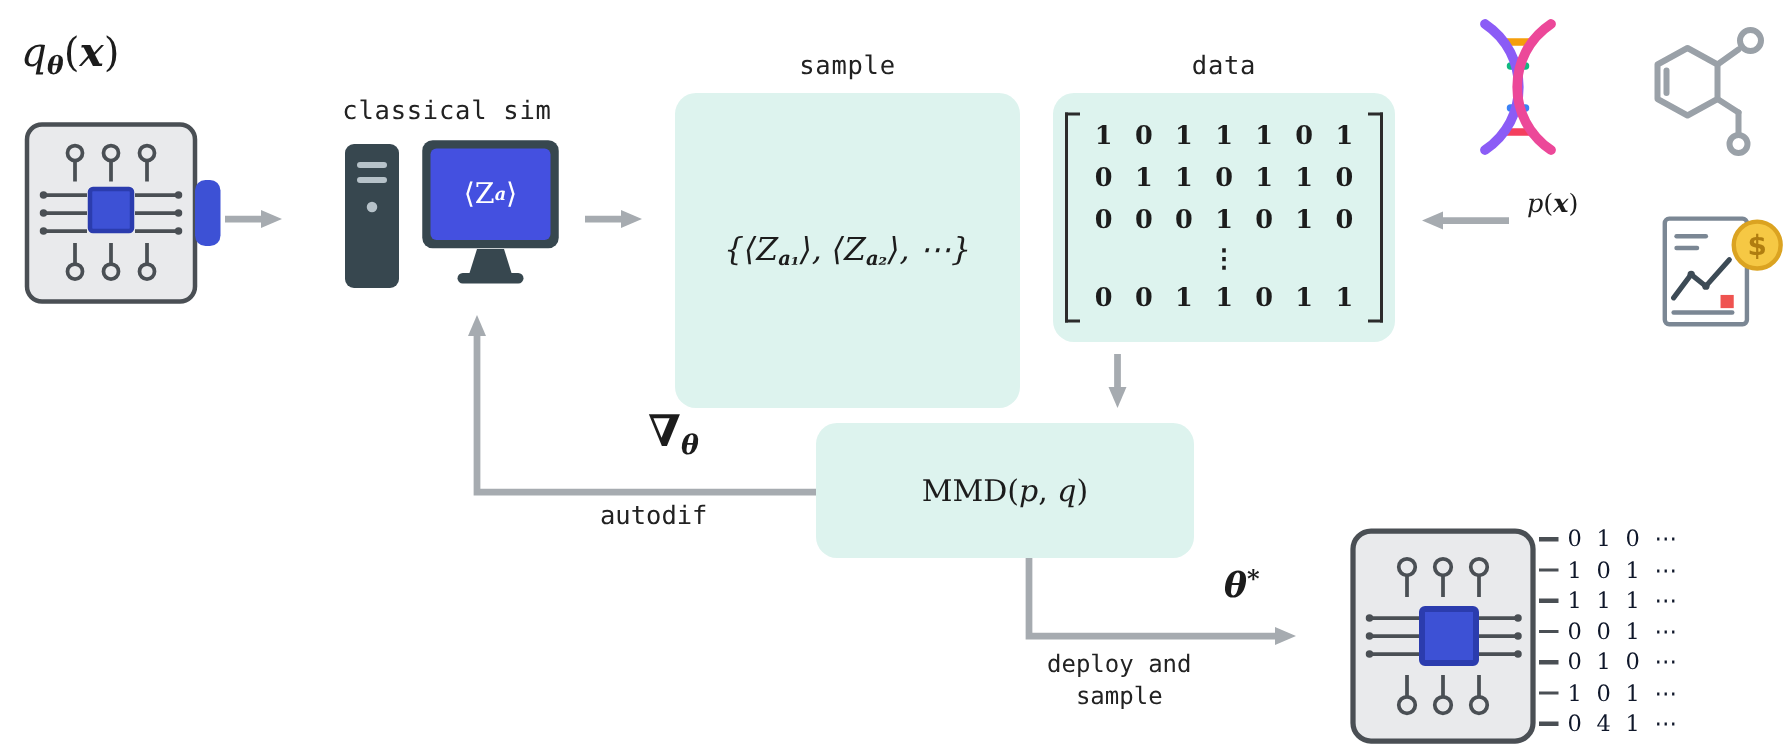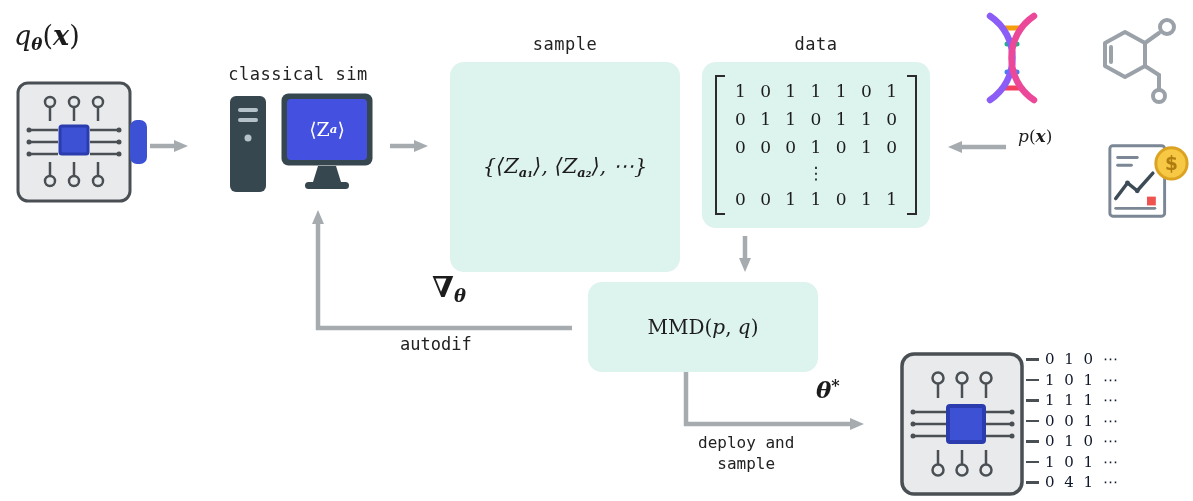--- a/index.html
+++ b/index.html
@@ -116,21 +116,21 @@
 
   <div class="abs mono box-title" style="left:450px;top:34px;width:230px;z-index:3;">sample</div>
   <div class="abs mint center-flex" style="left:450px;top:62px;width:230px;height:210px;z-index:2;">
     <div class="it" style="font-size:21px;">
       <span>{⟨Z</span><span class="sub">a₁</span><span>⟩, ⟨Z</span><span class="sub">a₂</span><span>⟩, ⋯}</span>
     </div>
   </div>
 
   <div class="abs mono box-title" style="left:702px;top:34px;width:228px;z-index:3;">data</div>
   <div class="abs mint center-flex" style="left:702px;top:62px;width:228px;height:166px;z-index:2;">
-    <div class="matrix" style="height:140px;">
+    <div class="matrix" style="height:140px;font-weight:bold;">
       <div class="bracket left"></div>
       <div class="matrix-rows">
         <div class="matrix-row">1 0 1 1 1 0 1</div>
         <div class="matrix-row">0 1 1 0 1 1 0</div>
         <div class="matrix-row">0 0 0 1 0 1 0</div>
         <div class="matrix-dots">⋮</div>
         <div class="matrix-row">0 0 1 1 0 1 1</div>
       </div>
       <div class="bracket right"></div>
     </div>
@@ -169,21 +169,21 @@
     <line x1="14" y1="30" x2="28" y2="30" stroke="#7b8794" stroke-width="3" stroke-linecap="round"></line>
     <polyline points="12,64 24,48 34,56 50,38" fill="none" stroke="#3d4b56" stroke-width="3.5" stroke-linecap="round" stroke-linejoin="round"></polyline>
     <circle cx="24" cy="48" r="2.5" fill="#3d4b56"></circle>
     <circle cx="34" cy="56" r="2.5" fill="#3d4b56"></circle>
     <rect x="44" y="62" width="9" height="9" fill="#ef5350"></rect>
     <line x1="12" y1="74" x2="52" y2="74" stroke="#7b8794" stroke-width="3" stroke-linecap="round"></line>
     <circle cx="69" cy="28" r="16" fill="#f6c844" stroke="#dba321" stroke-width="3"></circle>
     <text x="69" y="35" text-anchor="middle" font-size="19" font-weight="bold" fill="#b07d10" font-family="DejaVu Sans, sans-serif">$</text>
   </svg>
 
-  <div class="abs mint center-flex" style="left:588px;top:282px;width:230px;height:90px;z-index:2;">
+  <div class="abs mint center-flex" style="left:544px;top:282px;width:252px;height:90px;z-index:2;">
     <div style="font-size:20px;">
       <span class="up">MMD(</span><span class="it">p</span><span class="up">, </span><span class="it">q</span><span class="up">)</span>
     </div>
   </div>
 
   <div class="abs" style="left:414px;top:270px;width:70px;text-align:center;font-size:29px;z-index:3;">
     <span class="b up">∇</span><span class="sub">θ</span>
   </div>
   <div class="abs mono" style="left:400px;top:334px;font-size:17px;z-index:3;">autodif</div>
 

